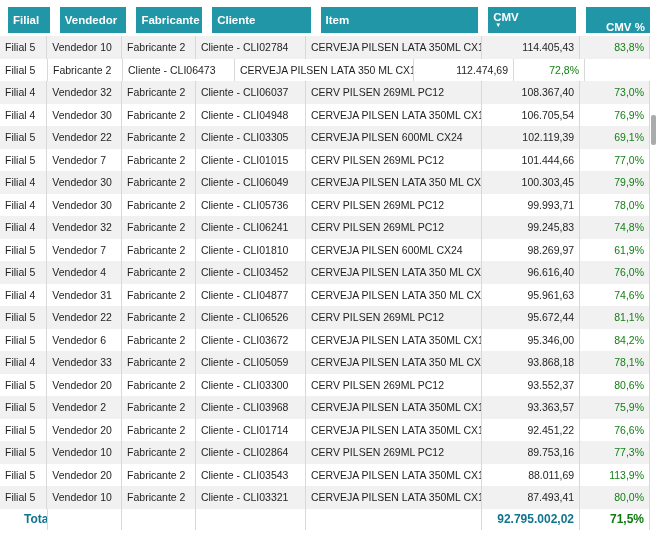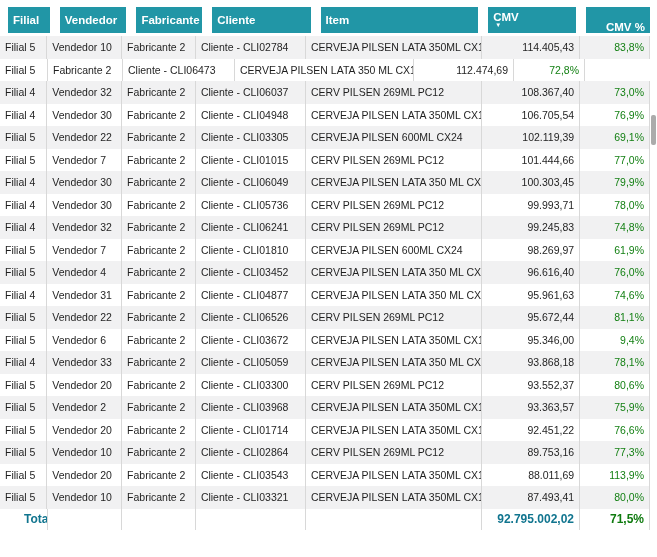--- a/index.html
+++ b/index.html
@@ -172,21 +172,21 @@
         <div class="td c5 right">95.672,44</div>
         <div class="td c6 right pct-green">81,1%</div>
       </div>
       <div class="tr">
         <div class="td c0">Filial 5</div>
         <div class="td c1">Vendedor 6</div>
         <div class="td c2">Fabricante 2</div>
         <div class="td c3">Cliente - CLI03672</div>
         <div class="td c4">CERVEJA PILSEN LATA 350ML CX12</div>
         <div class="td c5 right">95.346,00</div>
-        <div class="td c6 right pct-green">9,4%</div>
+        <div class="td c6 right pct-green">84,2%</div>
       </div>
       <div class="tr">
         <div class="td c0">Filial 4</div>
         <div class="td c1">Vendedor 33</div>
         <div class="td c2">Fabricante 2</div>
         <div class="td c3">Cliente - CLI05059</div>
         <div class="td c4">CERVEJA PILSEN LATA 350 ML CX12</div>
         <div class="td c5 right">93.868,18</div>
         <div class="td c6 right pct-green">78,1%</div>
       </div>

